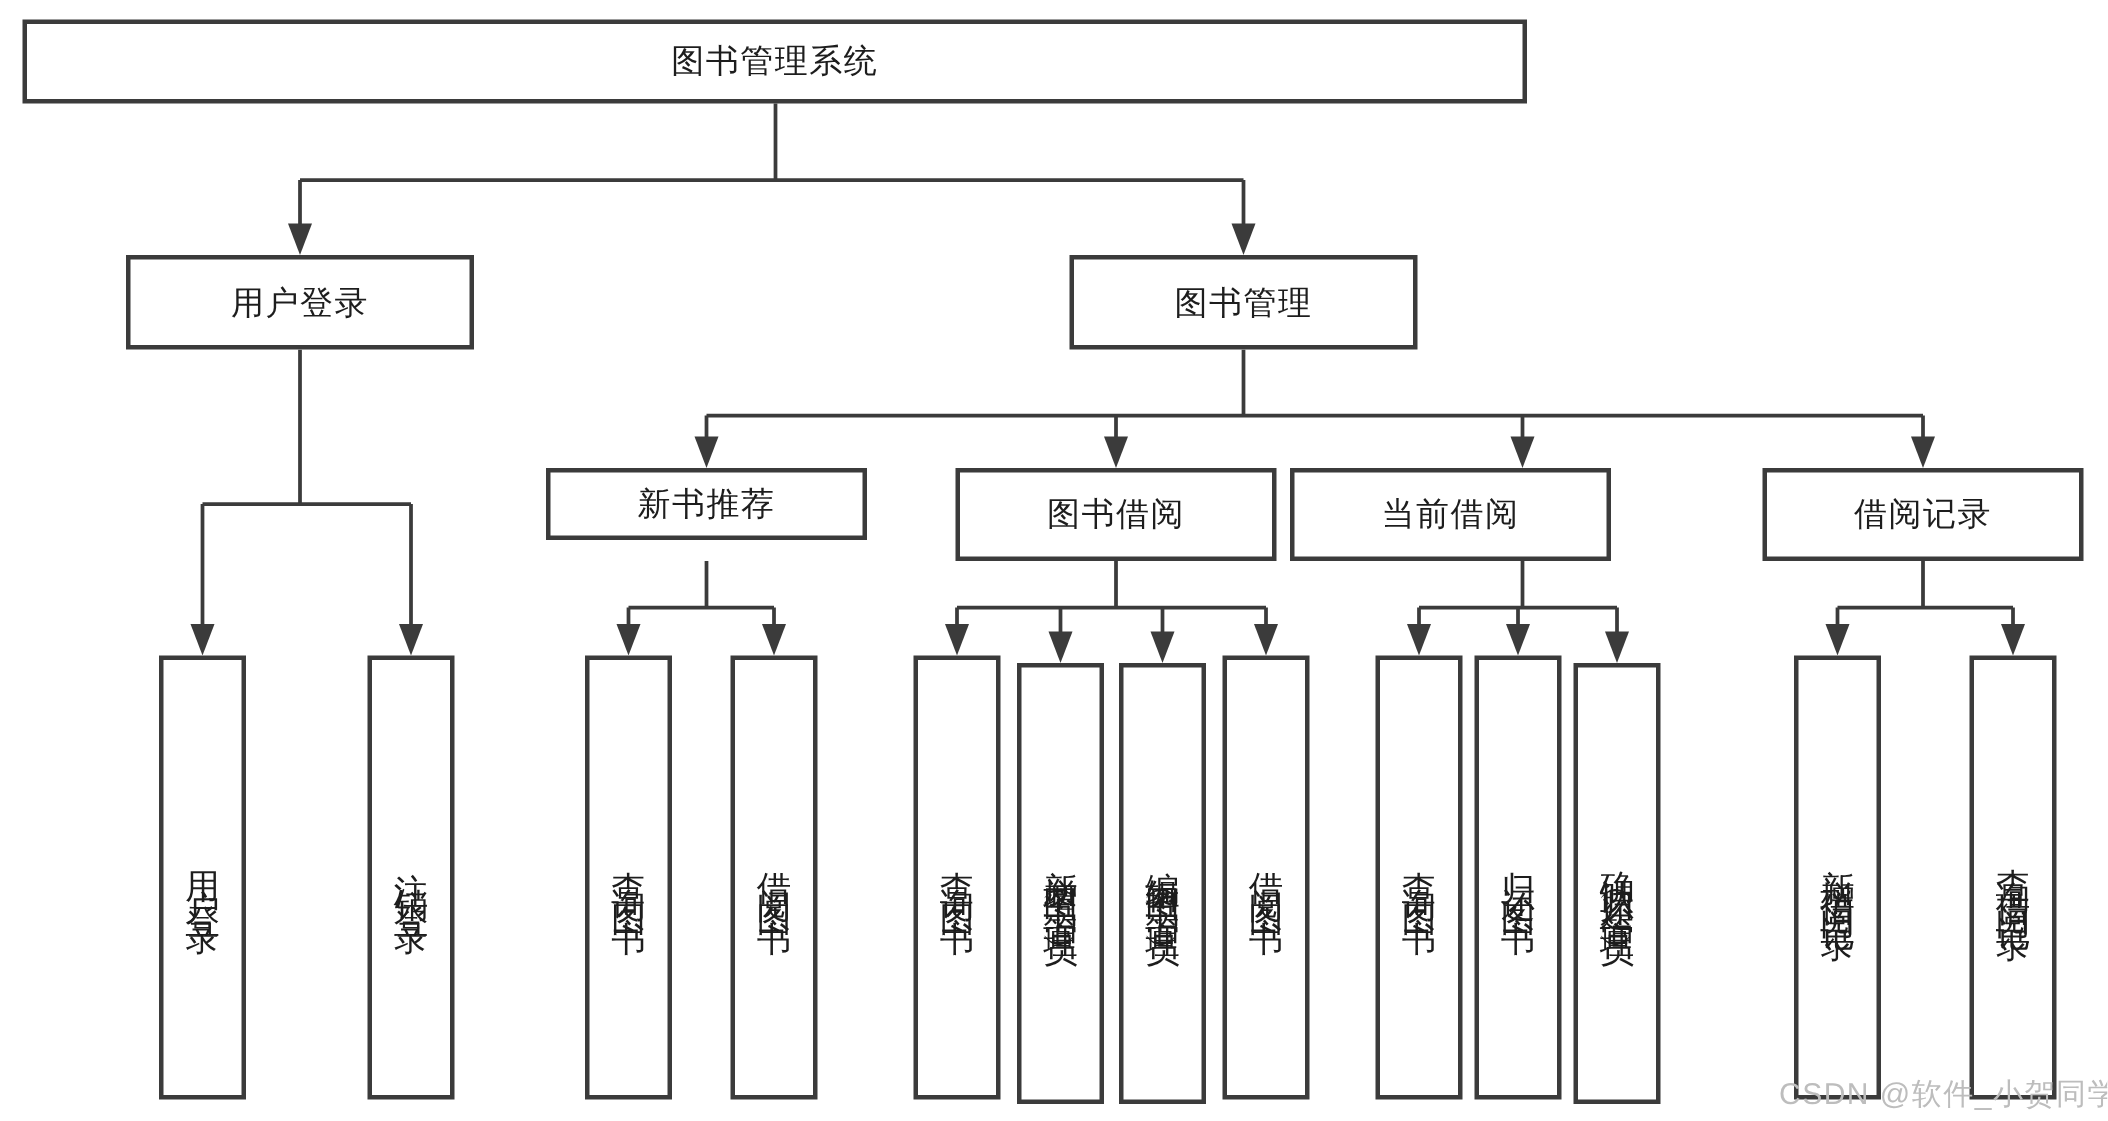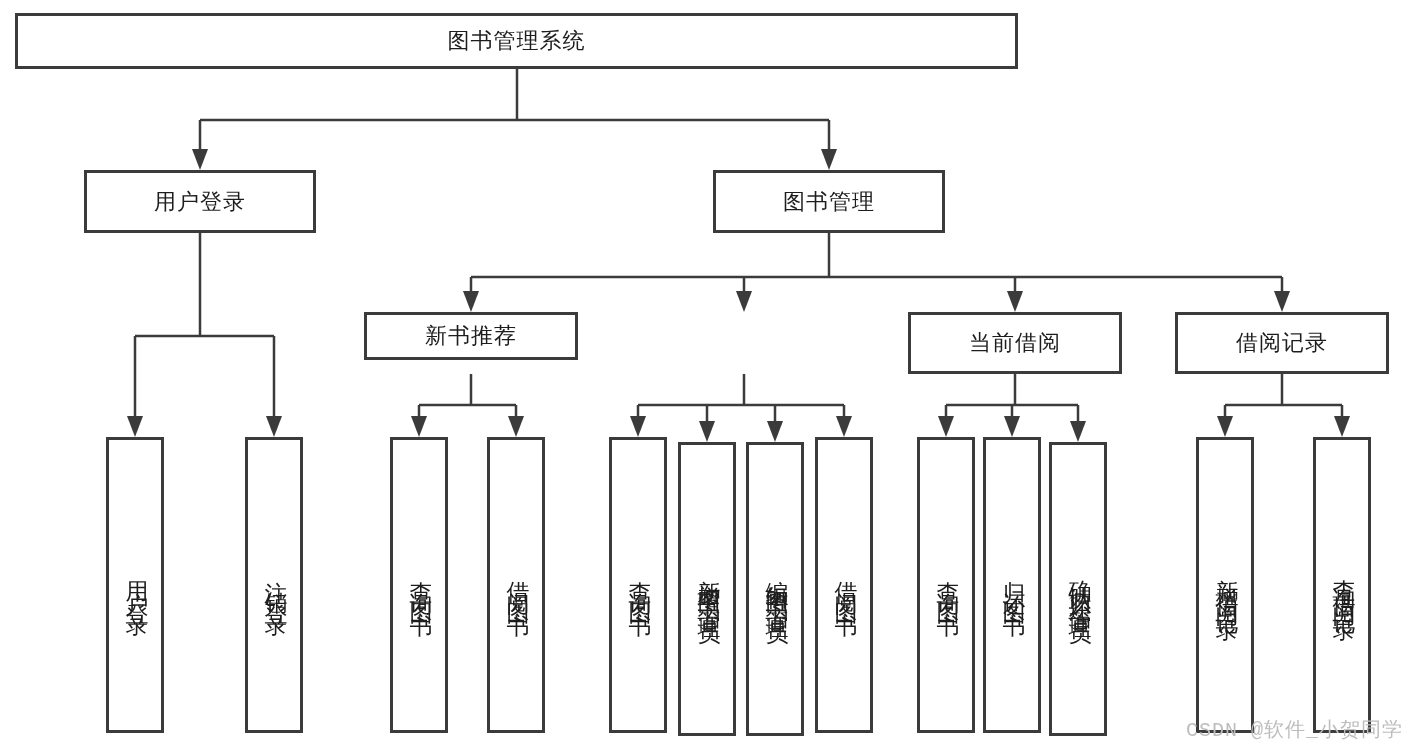--- a/index.html
+++ b/index.html
@@ -2,21 +2,21 @@
 <html><head>
 <meta charset="utf-8">
 <style>
   html, body { margin: 0; padding: 0; background: #ffffff; }
   .stage {
     position: relative;
     width: 1405px;
     height: 747px;
     background: #ffffff;
     overflow: hidden;
-    font-family: Liberation Mono, monospace;
+    font-family: Liberation Sans, sans-serif;
   }
   svg.connectors { position: absolute; left: 0; top: 0; z-index: 1; }
   .node {
     position: absolute;
     box-sizing: border-box;
     background: #ffffff;
     border: 3px solid #3b3b3b;
     display: flex;
     align-items: center;
     justify-content: center;
@@ -127,21 +127,22 @@
       <polygon points="1334,416 1350,416 1342,437" stroke="none"></polygon>
     </g>
   </svg>
 
   <div class="node hbox" style="left:15px; top:13px; width:1003px; height:56px;">图书管理系统</div>
 
   <div class="node hbox" style="left:84px; top:170px; width:232px; height:63px;">用户登录</div>
   <div class="node hbox" style="left:713px; top:170px; width:232px; height:63px;">图书管理</div>
 
   <div class="node hbox" style="left:364px; top:312px; width:214px; height:48px;">新书推荐</div>
-  <div class="node hbox" style="left:908px; top:312px; width:214px; height:62px;">当前借阅</div>
+  <div class="node hbox" style="left:637px; top:312px; width:214px; height:62px;">图书借阅</div>
+  <div class="node hbox" style="left:860px; top:312px; width:214px; height:62px;">当前借阅</div>
   <div class="node hbox" style="left:1175px; top:312px; width:214px; height:62px;">借阅记录</div>
 
   <div class="node vbox ls4" style="left:106px;">
     <span>用户登录</span>
   </div>
   <div class="node vbox ls4" style="left:245px;">
     <span>注销登录</span>
   </div>
 
   <div class="node vbox ls4" style="left:390px;">

